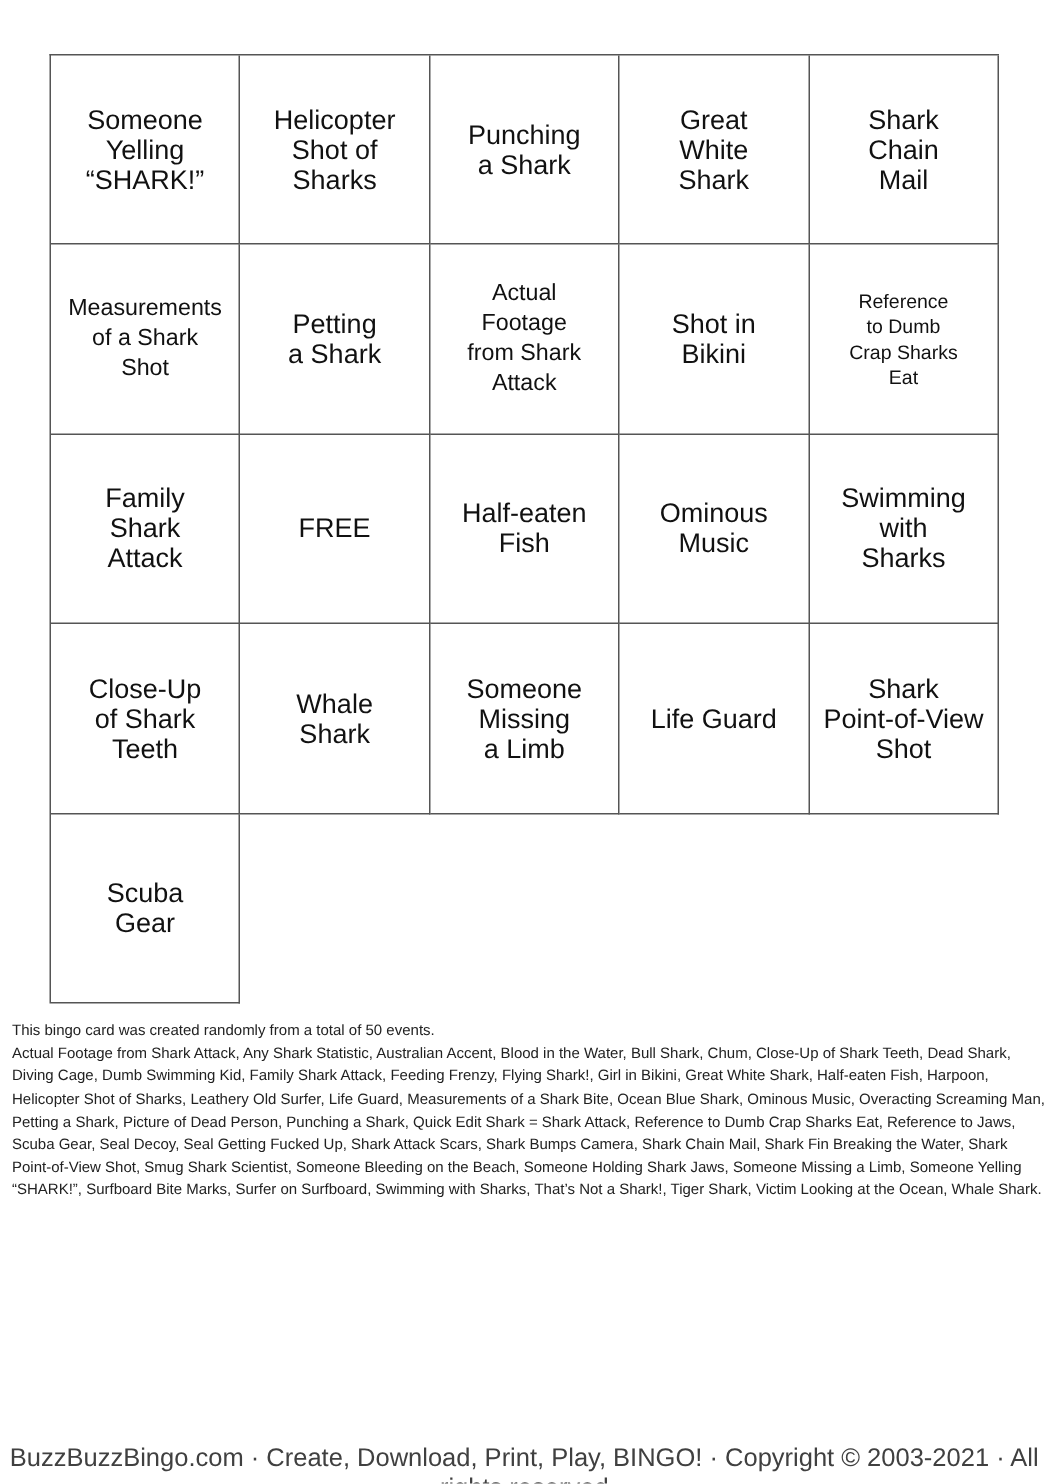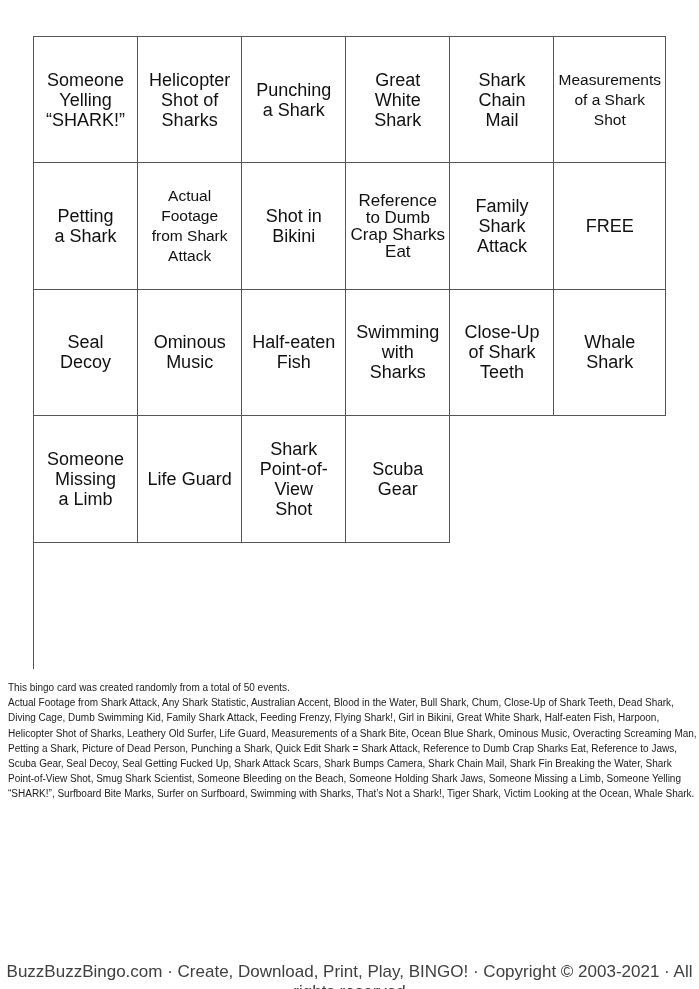--- a/index.html
+++ b/index.html
@@ -1,29 +1,29 @@
 <!DOCTYPE html>
 <html><head>
 <meta charset="utf-8">
 <style>
   html, body { margin: 0; padding: 0; background: #ffffff; }
   body { width: 699px; height: 989px; position: relative; overflow: hidden;
          font-family: "Liberation Sans", sans-serif; color: #111; }
   .grid {
     position: absolute; left: 33px; top: 36px; width: 633px; height: 633px;
-    display: grid; grid-template-columns: repeat(6, 1fr); grid-template-rows: repeat(5, 1fr);
+    display: grid; grid-template-columns: repeat(5, 1fr); grid-template-rows: repeat(5, 1fr);
     border-top: 1px solid #555; border-left: 1px solid #555; box-sizing: border-box;
   }
   .cell {
     border-right: 1px solid #555; border-bottom: 1px solid #555;
     display: flex; align-items: center; justify-content: center; text-align: center;
     white-space: pre-line; font-size: 18px; line-height: 20px; padding: 0 4px;
   }
   .cell.sm { font-size: 15.5px; line-height: 20px; }
-  .cell.xs { font-size: 17px; line-height: 17px; }
+  .cell.xs { font-size: 13px; line-height: 17px; }
   .cell span { display: block; }
   .notes { position: absolute; left: 8px; top: 680px; width: 690px;
            font-size: 10px; line-height: 15.2px; color: #222; }
   .notes p { margin: 0; }
   .footer { position: absolute; left: 0; top: 962px; width: 699px; text-align: center;
             font-size: 17px; color: #404040; }
 </style>
 </head>
 <body>
 
@@ -56,27 +56,25 @@
 Bikini</span></div>
   <div class="cell xs"><span>Reference
 to Dumb
 Crap Sharks
 Eat</span></div>
 
   <div class="cell"><span>Family
 Shark
 Attack</span></div>
   <div class="cell"><span>FREE</span></div>
-  <div class="cell"><span>Seal
-Decoy</span></div>
+  <div class="cell"><span>Half-eaten
+Fish</span></div>
+
   <div class="cell"><span>Ominous
 Music</span></div>
-
-  <div class="cell"><span>Half-eaten
-Fish</span></div>
   <div class="cell"><span>Swimming
 with
 Sharks</span></div>
   <div class="cell"><span>Close-Up
 of Shark
 Teeth</span></div>
   <div class="cell"><span>Whale
 Shark</span></div>
 
   <div class="cell"><span>Someone

